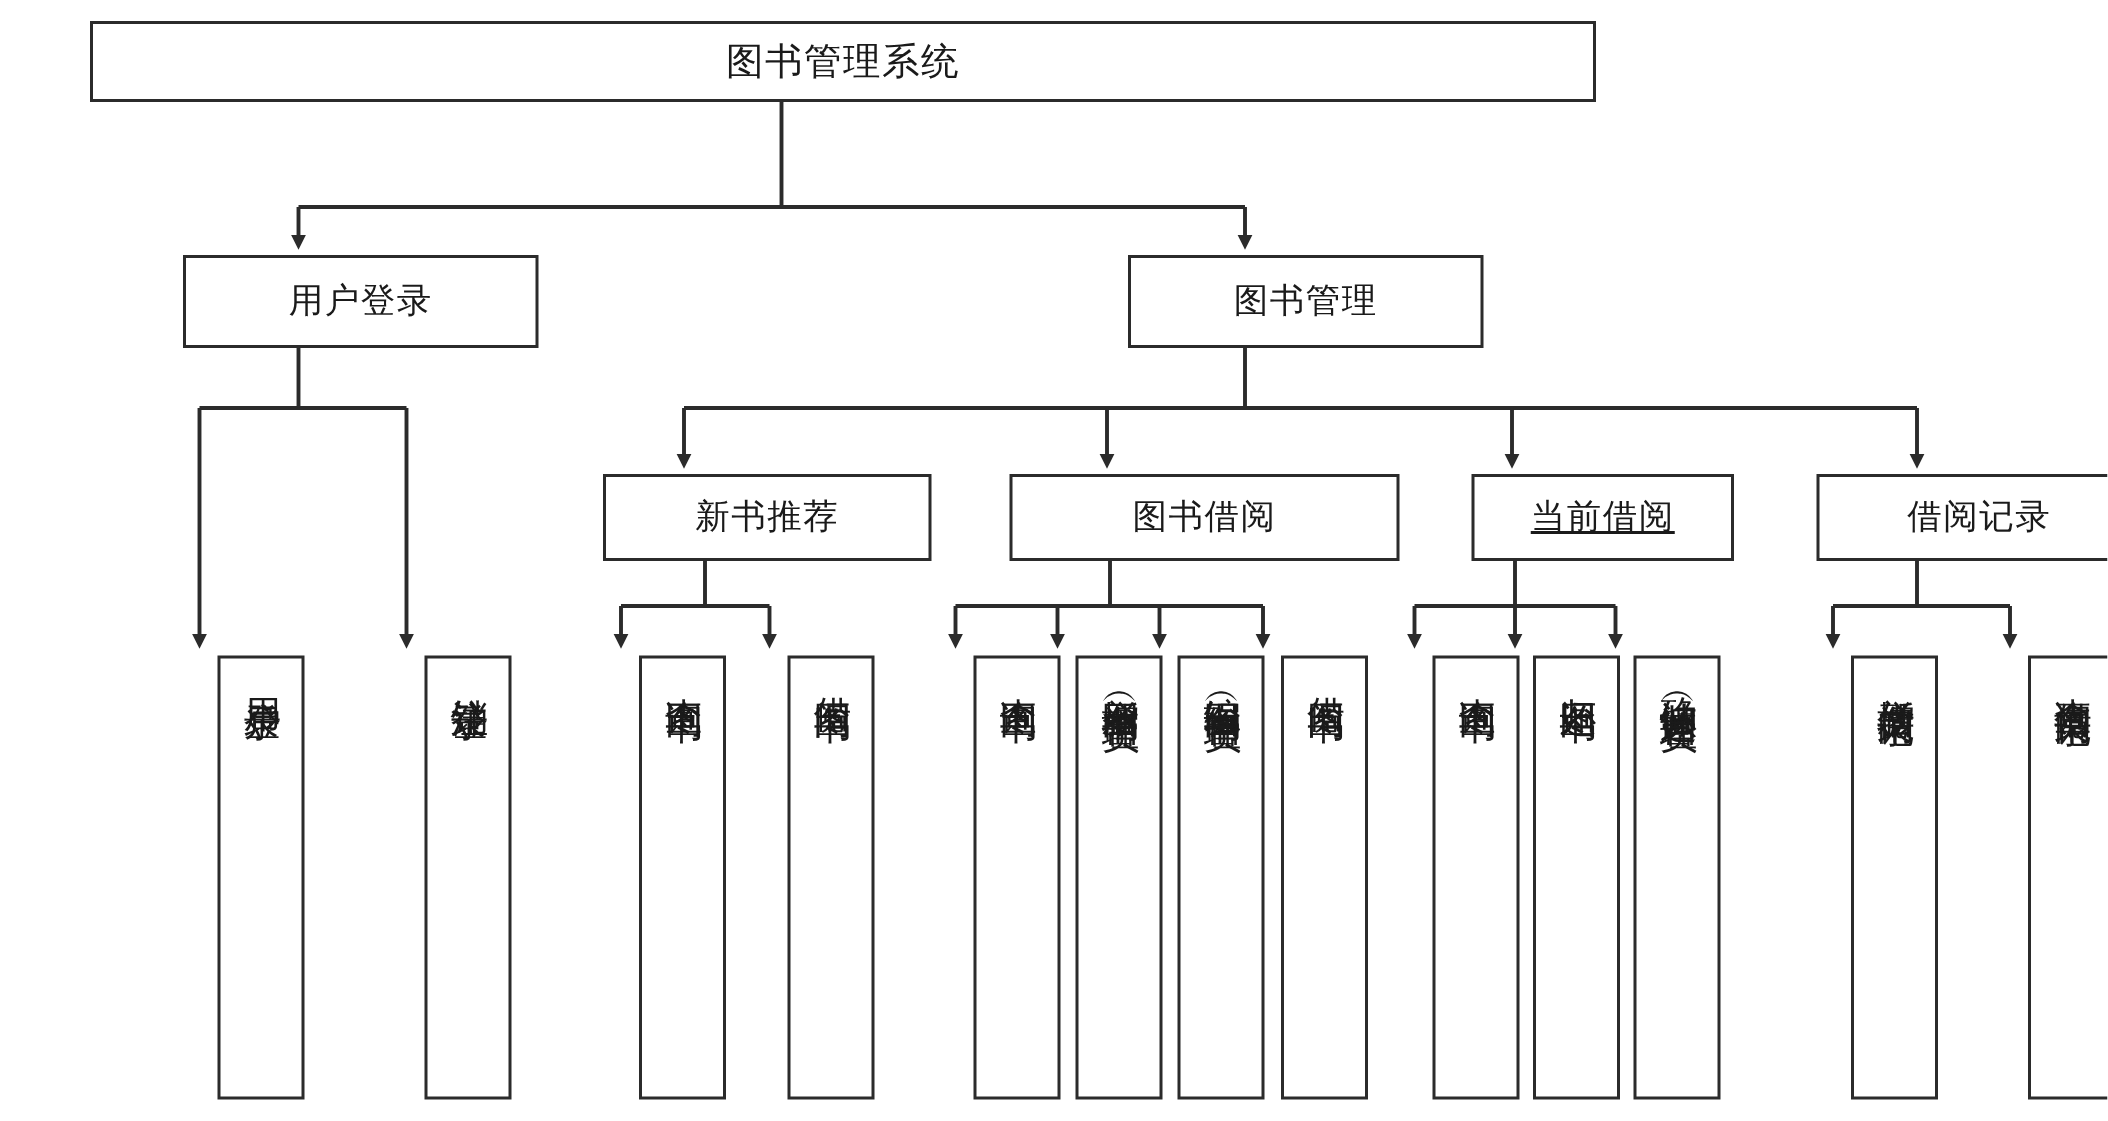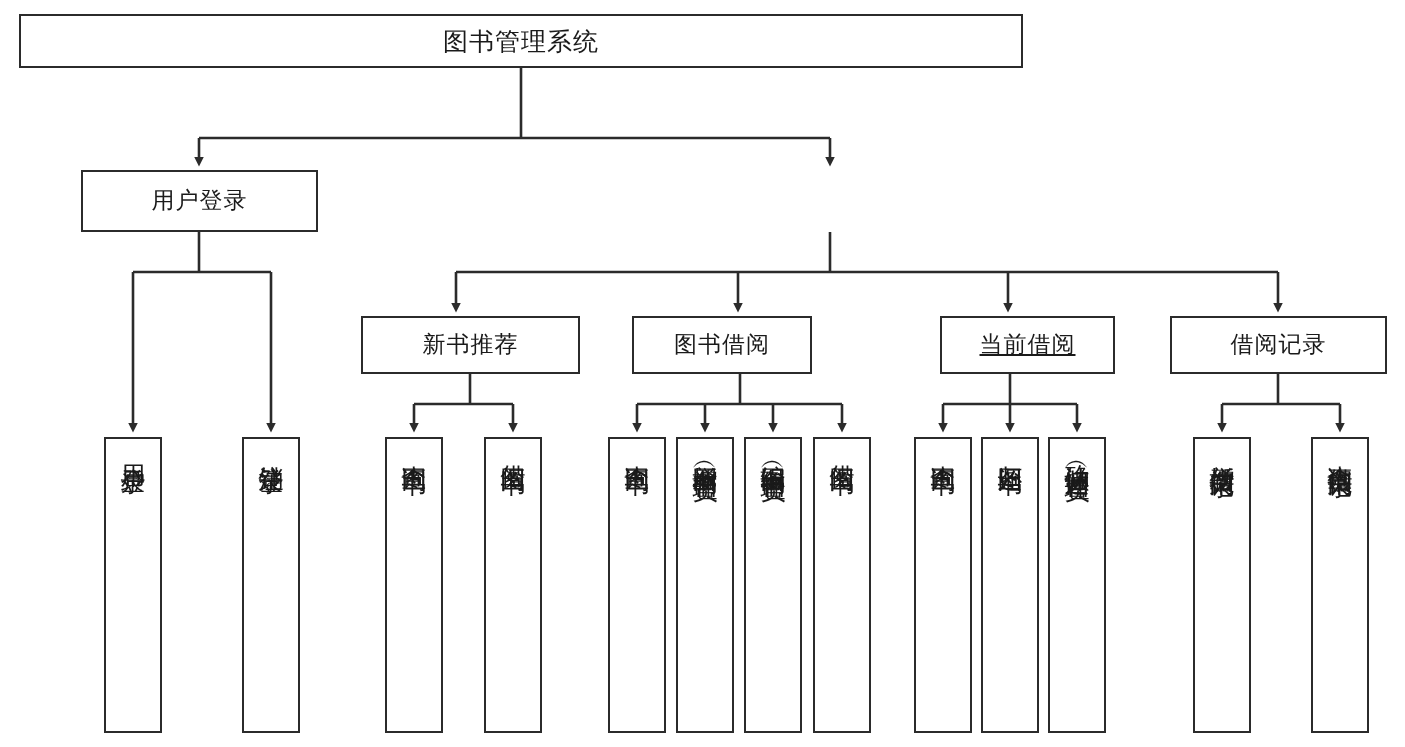--- a/index.html
+++ b/index.html
@@ -28,20 +28,21 @@
   .node {
     position: absolute;
     box-sizing: border-box;
     border: 2px solid #2b2b2b;
     background: #ffffff;
     display: flex;
     align-items: center;
     justify-content: center;
     color: #1a1a1a;
     text-align: center;
+    margin-left: 41px;
   }
   .node.h {
     font-size: 23px;
     line-height: 1.2;
     letter-spacing: 1px;
   }
   .node.h.title {
     font-size: 25px;
   }
   .node.v {
@@ -119,23 +120,24 @@
       <path d="M1278,374 L1278,404"></path>
       <path d="M1222,404 L1340,404"></path>
       <path d="M1222,404 L1222,424" marker-end="url(#arrow)"></path>
       <path d="M1340,404 L1340,424" marker-end="url(#arrow)"></path>
     </g>
   </svg>
 
   <div class="node h title" style="left:19px; top:14px; width:1004px; height:54px;">图书管理系统</div>
 
   <div class="node h" style="left:81px; top:170px; width:237px; height:62px;">用户登录</div>
+  <div class="node h" style="left:711px; top:170px; width:237px; height:62px;">图书管理</div>
 
   <div class="node h" style="left:361px; top:316px; width:219px; height:58px;text-align:right;">新书推荐</div>
-  <div class="node h" style="left:632px; top:316px; width:180px; height:58px;">图书借阅</div>
+  <div class="node h" style="left:632px; top:316px; width:260px; height:58px;">图书借阅</div>
   <div class="node h" style="left:940px; top:316px; width:175px; height:58px;text-decoration:underline;">当前借阅</div>
   <div class="node h" style="left:1170px; top:316px; width:217px; height:58px;">借阅记录</div>
 
   <div class="node v" style="left:104px; top:437px; width:58px; height:296px;">
     <span class="vtext">用户登录</span>
   </div>
   <div class="node v" style="left:242px; top:437px; width:58px; height:296px;">
     <span class="vtext">注销登录</span>
   </div>
 

